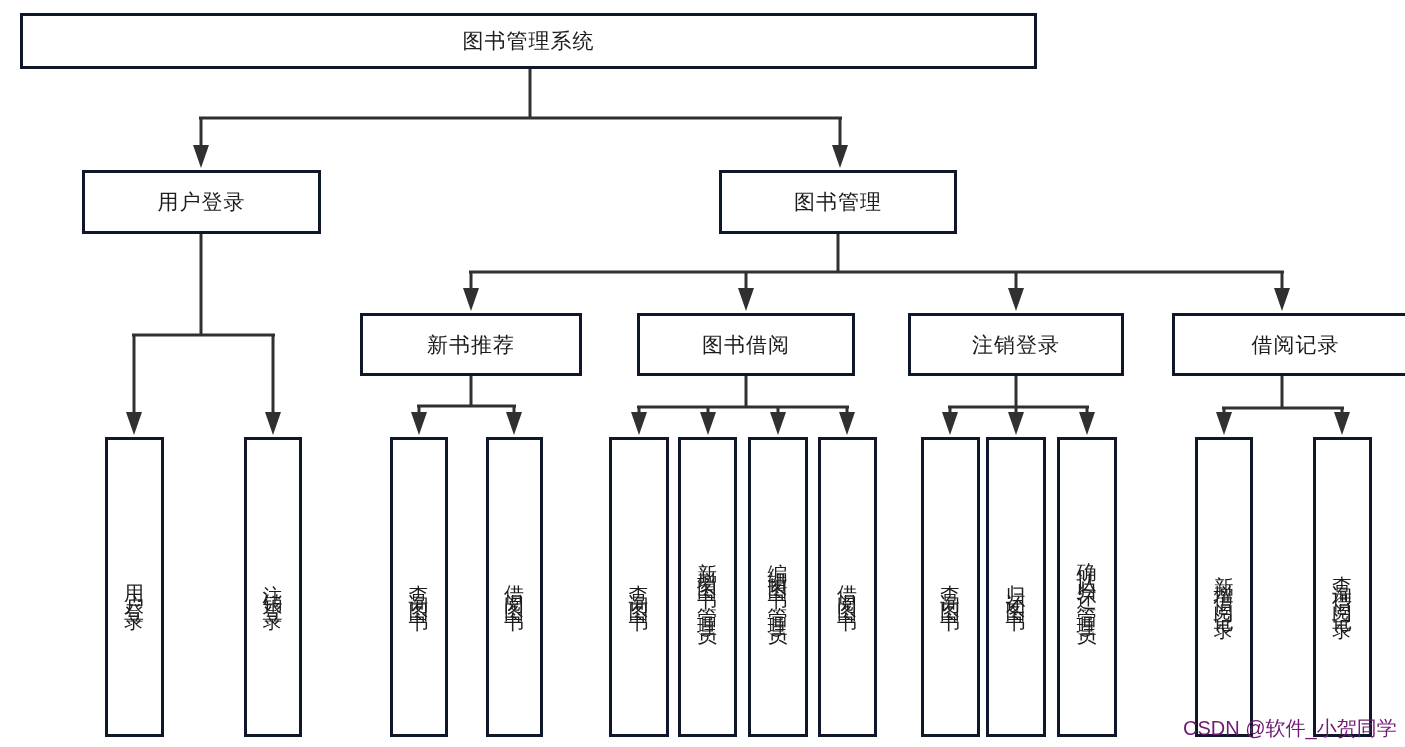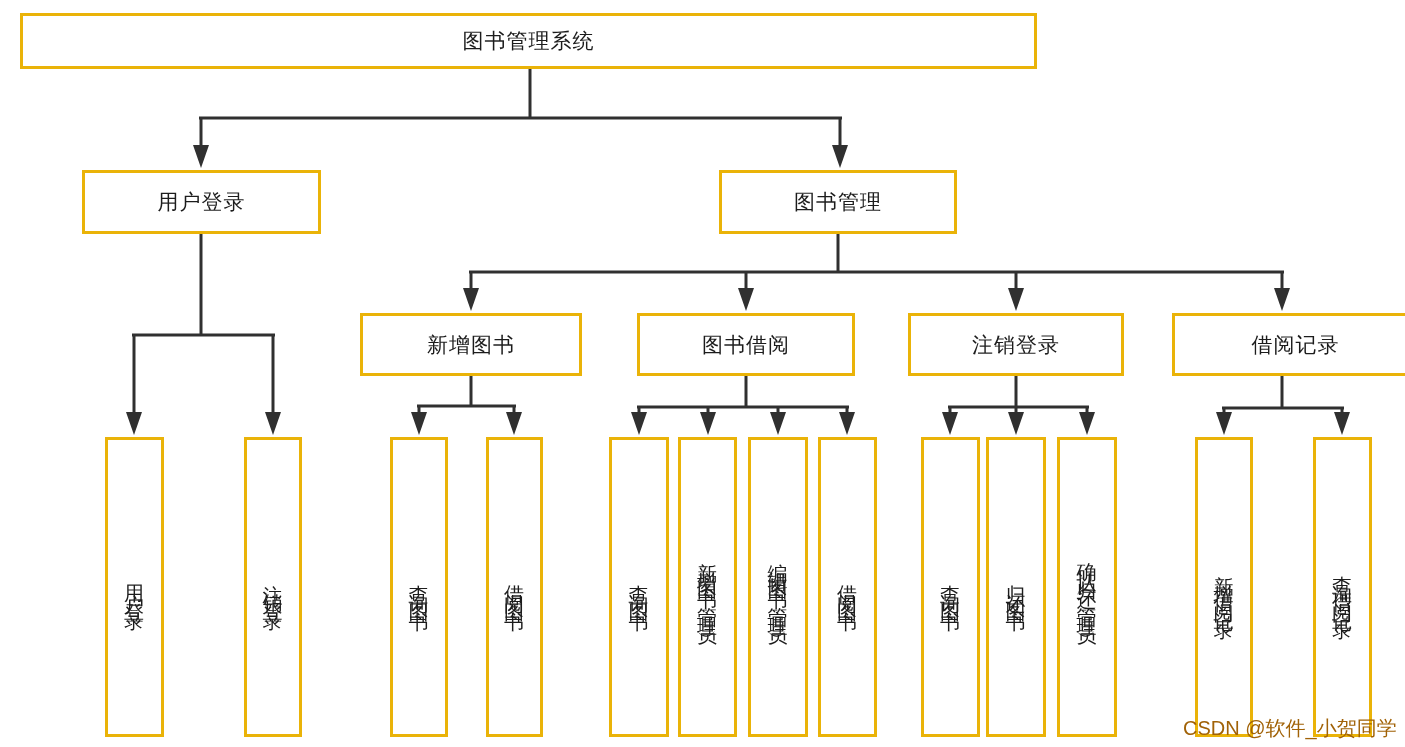--- a/index.html
+++ b/index.html
@@ -12,21 +12,21 @@
     font-family: "Liberation Sans", "DejaVu Sans", sans-serif;
     color: #1c1c1c;
     overflow: hidden;
   }
   .wires { position: absolute; left: 0; top: 0; width: 1405px; height: 747px; }
   .wires line { stroke: #303030; stroke-width: 3; }
   .wires polygon { fill: #303030; stroke: none; }
   .box {
     position: absolute;
     background: #ffffff;
-    border: 3px solid #eab308;
+    border: 3px solid #0f172a;
     display: flex;
     align-items: center;
     justify-content: center;
     z-index: 2;
   }
   .h { font-size: 21px; letter-spacing: 1px; white-space: nowrap; }
   .v .vt {
     writing-mode: vertical-rl;
     text-orientation: mixed;
     font-size: 20px;
@@ -54,21 +54,21 @@
   .n-g2l0 { left: 921px;  width: 59px; }
   .n-g2l1 { left: 986px;  width: 60px; }
   .n-g2l2 { left: 1057px; width: 60px; }
   .n-g3l0 { left: 1195px; width: 58px; }
   .n-g3l1 { left: 1313px; width: 59px; }
   .watermark {
     position: absolute;
     left: 1183px;
     top: 715px;
     font-size: 20px;
-    color: #a16207;
+    color: #701a75;
     white-space: nowrap;
     z-index: 5;
     pointer-events: none;
   }
 </style>
 </head>
 <body>
 
 <div class="canvas">
 
@@ -132,21 +132,21 @@
     <line x1="1342" y1="408" x2="1342" y2="418"></line>
     <polygon points="1216,412 1232,412 1224,435"></polygon>
     <polygon points="1334,412 1350,412 1342,435"></polygon>
   </svg>
 
   <div class="box h n-root">图书管理系统</div>
 
   <div class="box h n-user">用户登录</div>
   <div class="box h n-mgmt">图书管理</div>
 
-  <div class="box h n-g0">新增图书</div>
+  <div class="box h n-g0">新书推荐</div>
   <div class="box h n-g1">图书借阅</div>
   <div class="box h n-g2">注销登录</div>
   <div class="box h n-g3">借阅记录</div>
 
   <div class="box v leaf n-ul0">
     <span class="vt">用户登录</span>
   </div>
   <div class="box v leaf n-ul1">
     <span class="vt">注销登录</span>
   </div>

